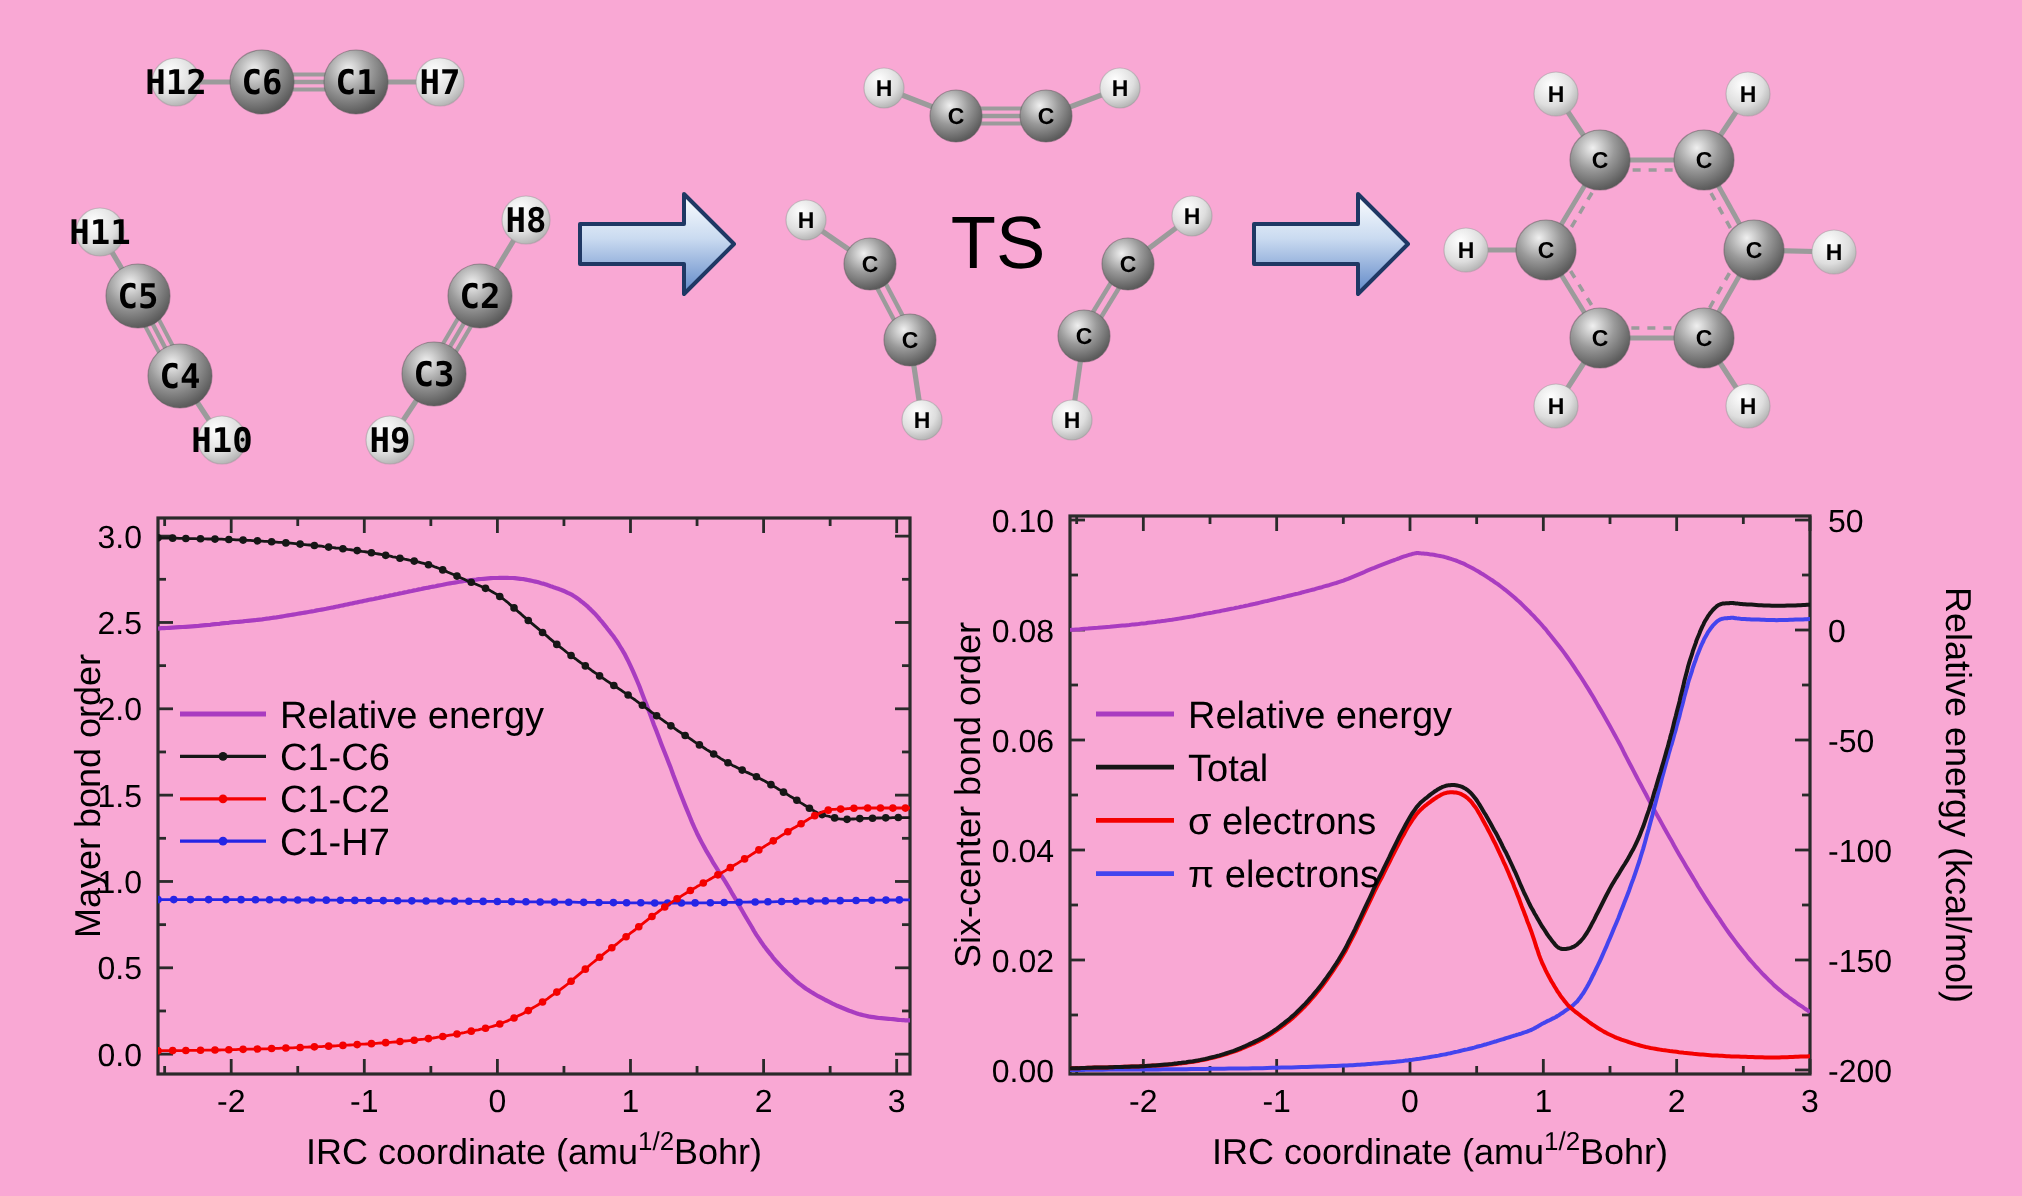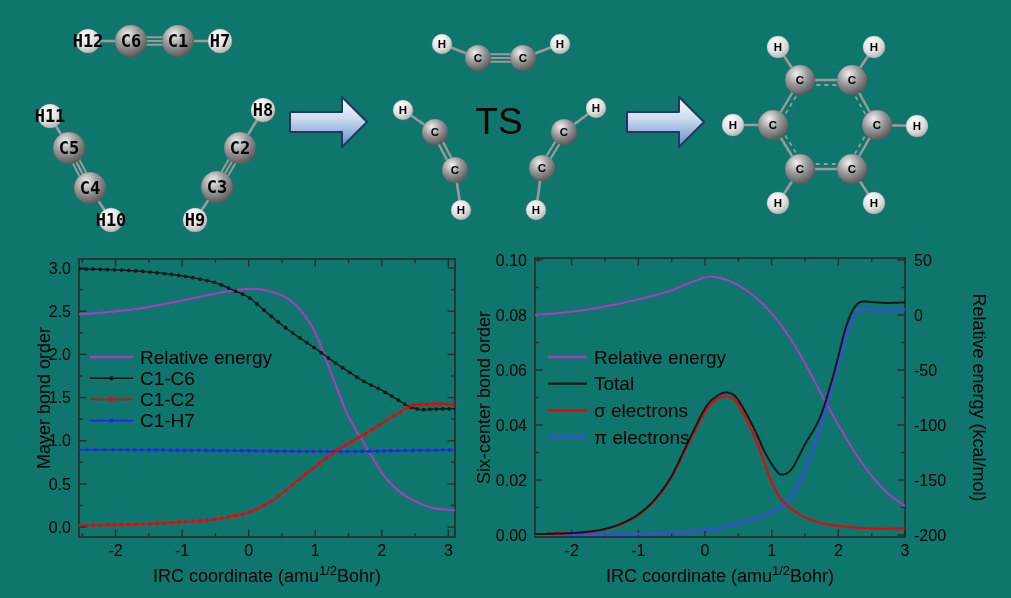--- a/index.html
+++ b/index.html
@@ -1,16 +1,16 @@
 <!DOCTYPE html>
 <html><head>
 <meta charset="utf-8">
 <style>
   html,body{margin:0;padding:0;background:#fff;}
-  .figure{position:relative;width:1011px;height:598px;background:#0f766e;overflow:hidden;
+  .figure{position:relative;width:1011px;height:598px;background:#f9a8d4;overflow:hidden;
           font-family:"Liberation Sans","DejaVu Sans",sans-serif;}
   svg{position:absolute;display:block;}
   #scheme{left:0;top:0;}
   #chart0{left:0;top:245px;}
   #chart1{left:470px;top:245px;}
   text{fill:#000;}
   .ts-big{font-size:37px;font-family:"Liberation Sans","DejaVu Sans",sans-serif;}
 </style>
 </head>
 <body>

